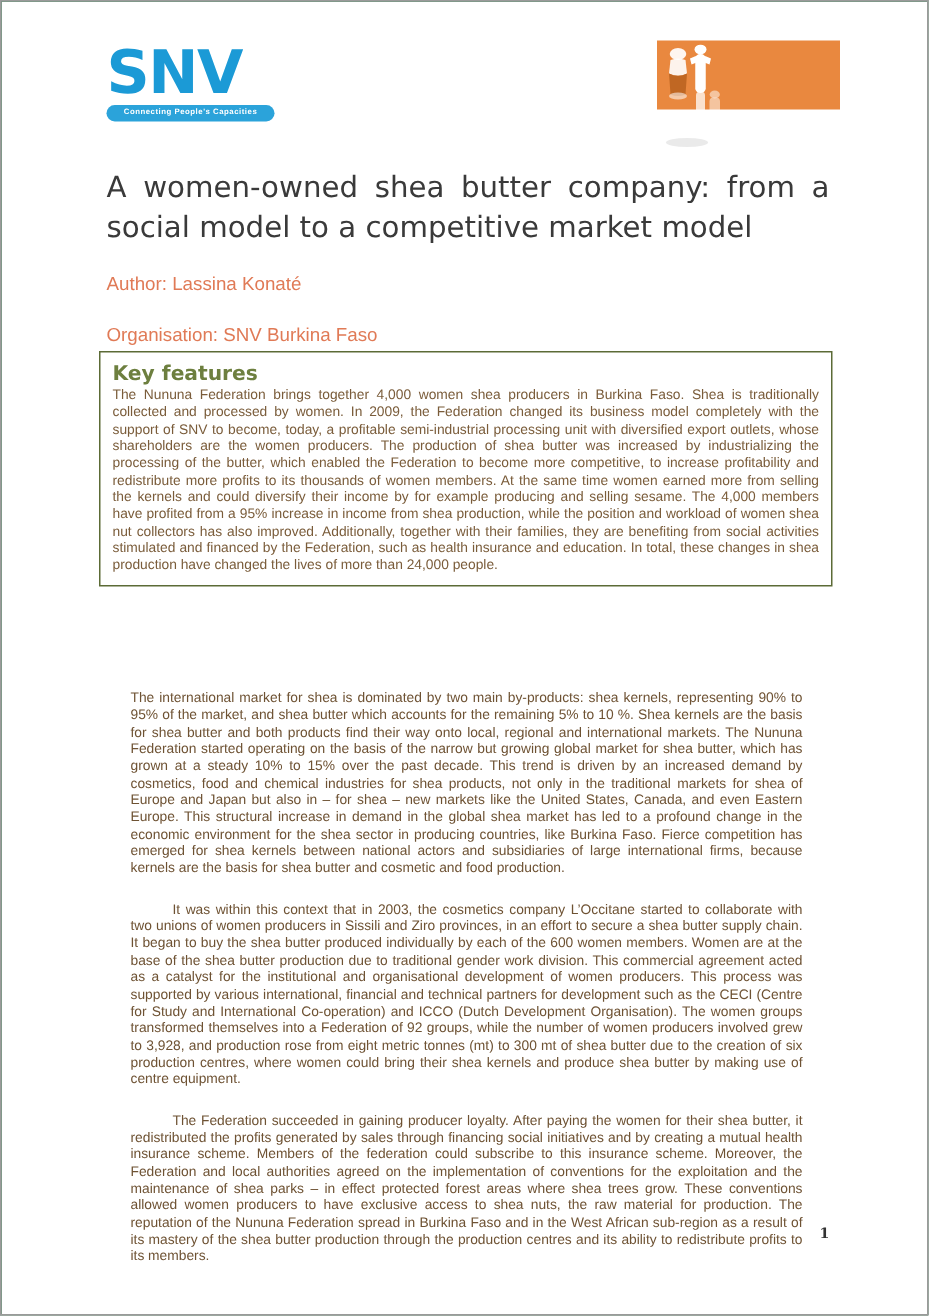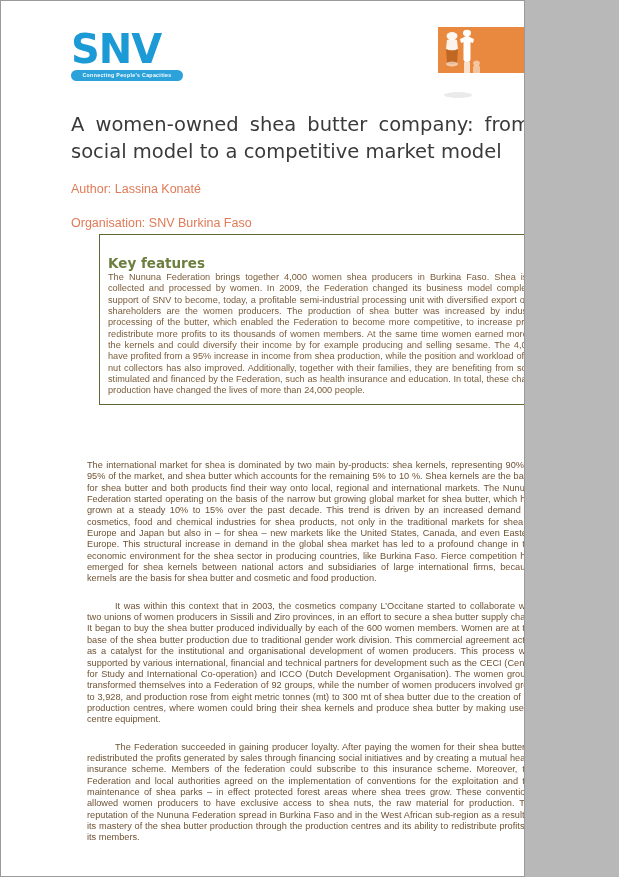--- a/index.html
+++ b/index.html
@@ -5,21 +5,21 @@
   html, body {
     margin: 0;
     padding: 0;
     background: #b8b8b8;
   }
   body {
     font-family: "Liberation Sans", sans-serif;
   }
   .page {
     position: relative;
-    width: 525px;
+    width: 619px;
     height: 877px;
     background: #14532d;
     box-sizing: border-box;
     border: 1px solid #9a9a9a;
     overflow: hidden;
   }
   .page-inner {
     position: absolute;
     left: 0; top: 0;
     width: 617px;
@@ -125,23 +125,22 @@
   .meta div { white-space: nowrap; margin-top: 16px; }
 
   
   .keybox {
     position: absolute;
     left: 65px;
     top: 233px;
     width: 489px;
     box-sizing: border-box;
     border: 1.4px solid #5c6b36;
-    padding: 20px 8px 7px 8px;
+    padding: 6px 8px 7px 8px;
     background: #ffffff;
-    margin-left: 33px;
   }
   .keybox-title {
     color: #6d7f3f;
     font-family: "DejaVu Sans", sans-serif;
     font-weight: bold;
     font-size: 13.5px;
     line-height: 16px;
     margin-bottom: 1px;
   }
   .keybox-body {

